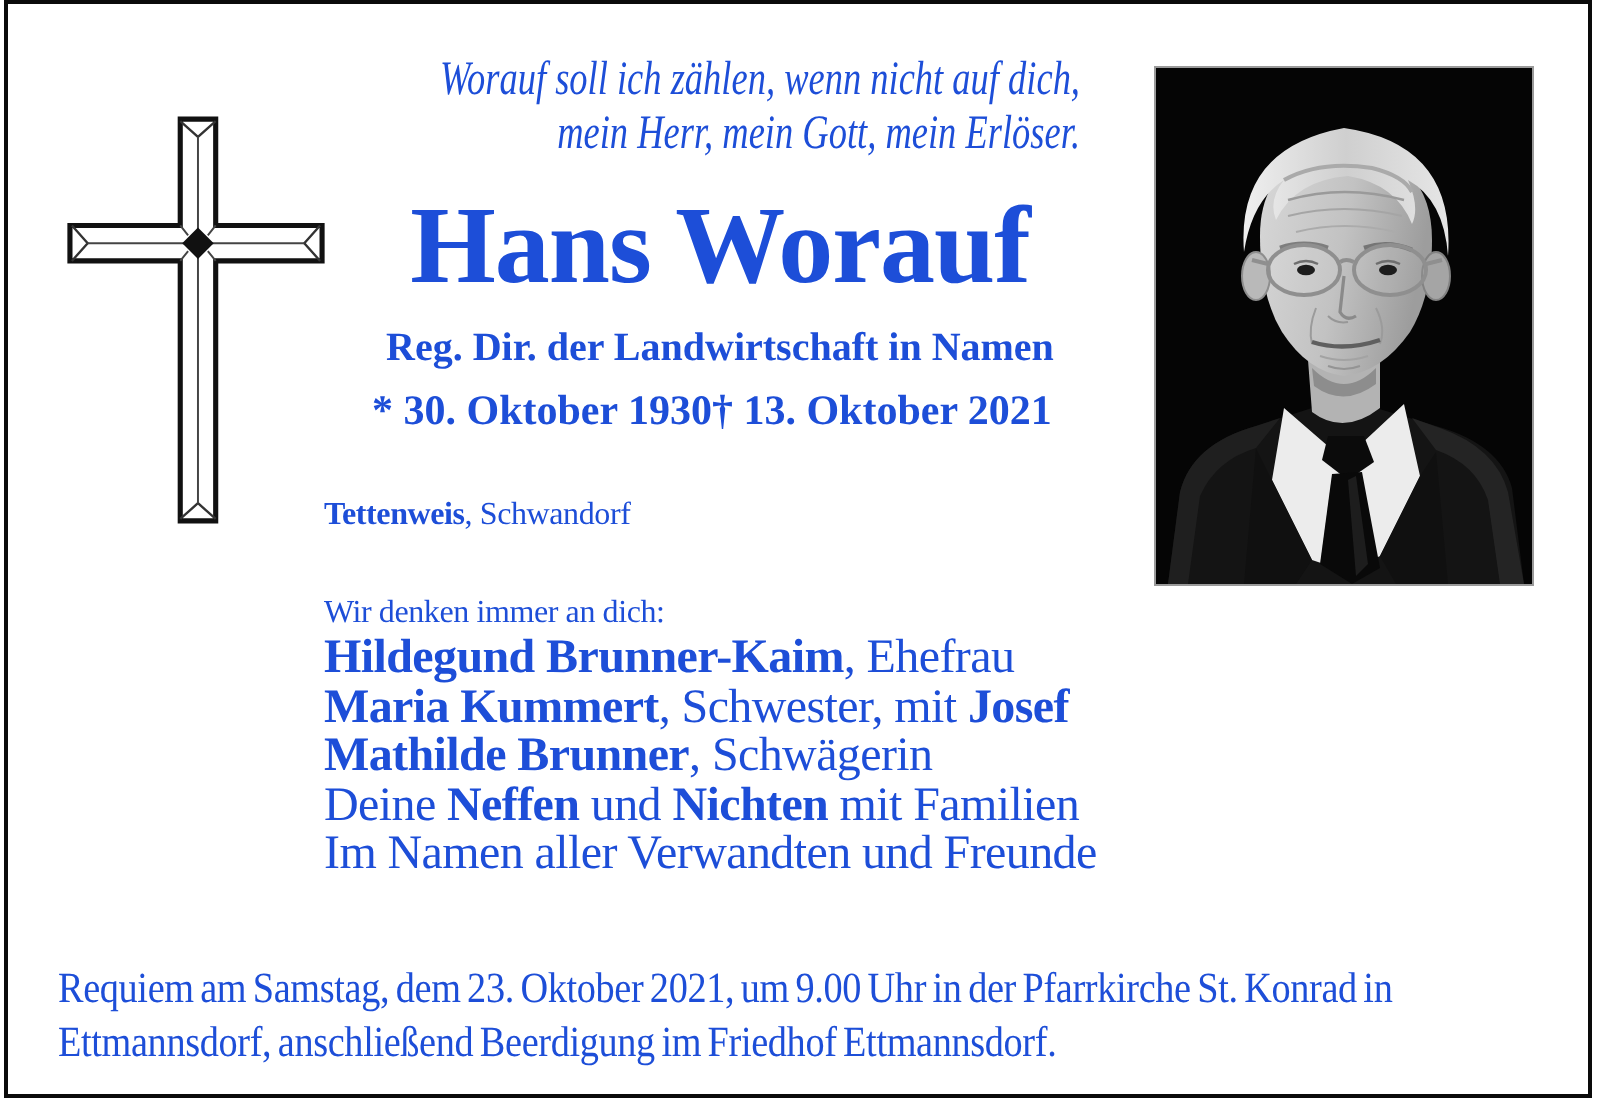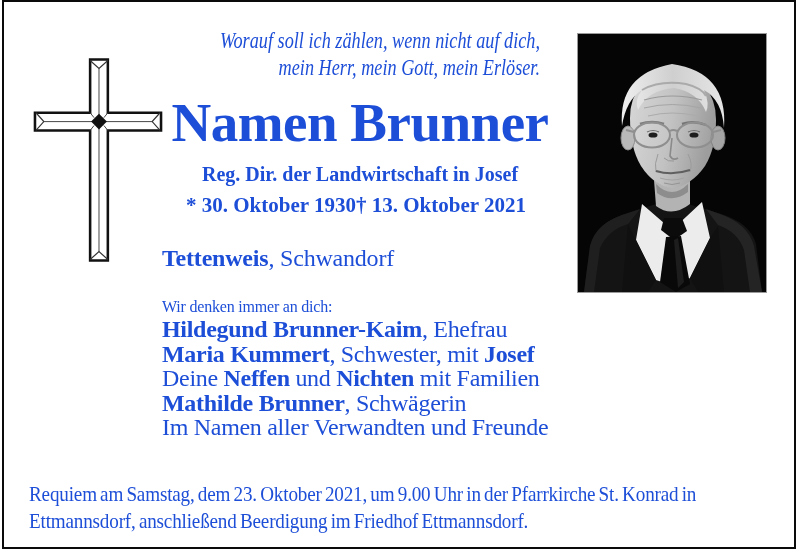--- a/index.html
+++ b/index.html
@@ -34,21 +34,21 @@
     font-size:20px; line-height:22px; font-weight:bold; text-align:center;
     white-space:nowrap;
   }
   .dates {
     position:absolute; left:186px; top:194px; width:348px;
     display:flex; 
     font-size:21px; line-height:23px; font-weight:bold; white-space:nowrap;
   }
   .place {
     position:absolute; left:162px; top:247px;
-    font-size:24px; line-height:22px; letter-spacing:-0.2px; white-space:nowrap;text-align:center;
+    font-size:16px; line-height:22px; letter-spacing:-0.2px; white-space:nowrap;text-align:center;
   }
   .intro {
     position:absolute; left:162px; top:296px;
     font-size:16px; line-height:22px; letter-spacing:-0.2px; white-space:nowrap;
   }
   .family {
     position:absolute; left:162px; top:317px;
     font-size:24px; line-height:24.6px; letter-spacing:-0.3px; white-space:nowrap;
   }
   .requiem {
@@ -81,36 +81,36 @@
 
       <path d="M67,57 L75,65 L67,73 L59,65 Z" fill="#111"></path>
     </svg>
   </div>
 
   <div class="quote">
     <div>Worauf soll ich zählen, wenn nicht auf dich,</div>
     <div>mein Herr, mein Gott, mein Erlöser.</div>
   </div>
 
-  <div class="name">Namen Brunner</div>
-  <div class="role">Reg. Dir. der Landwirtschaft in Josef</div>
+  <div class="name">Hans Worauf</div>
+  <div class="role">Reg. Dir. der Landwirtschaft in Namen</div>
   <div class="dates">
     <span>* 30. Oktober 1930</span>
     <span>† 13. Oktober 2021</span>
   </div>
 
   <div class="place"><span class="b">Tettenweis</span><span>, Schwandorf</span></div>
 
   <div class="intro">Wir denken immer an dich:</div>
 
   <div class="family">
     <div><span class="b">Hildegund Brunner-Kaim</span><span>, Ehefrau</span></div>
     <div><span class="b">Maria Kummert</span><span>, Schwester, mit </span><span class="b">Josef</span></div>
+    <div><span class="b">Mathilde Brunner</span><span>, Schwägerin</span></div>
     <div><span>Deine </span><span class="b">Neffen</span><span> und </span><span class="b">Nichten</span><span> mit Familien</span></div>
-    <div><span class="b">Mathilde Brunner</span><span>, Schwägerin</span></div>
     <div><span>Im Namen aller Verwandten und Freunde</span></div>
   </div>
 
   <div class="requiem">
     <div>Requiem am Samstag, dem 23. Oktober 2021, um 9.00 Uhr in der Pfarrkirche St. Konrad in</div>
     <div>Ettmannsdorf, anschließend Beerdigung im Friedhof Ettmannsdorf.</div>
   </div>
 
   <div class="photo-wrap">
     <svg width="188" height="258" viewBox="0 0 188 258" aria-hidden="true">

